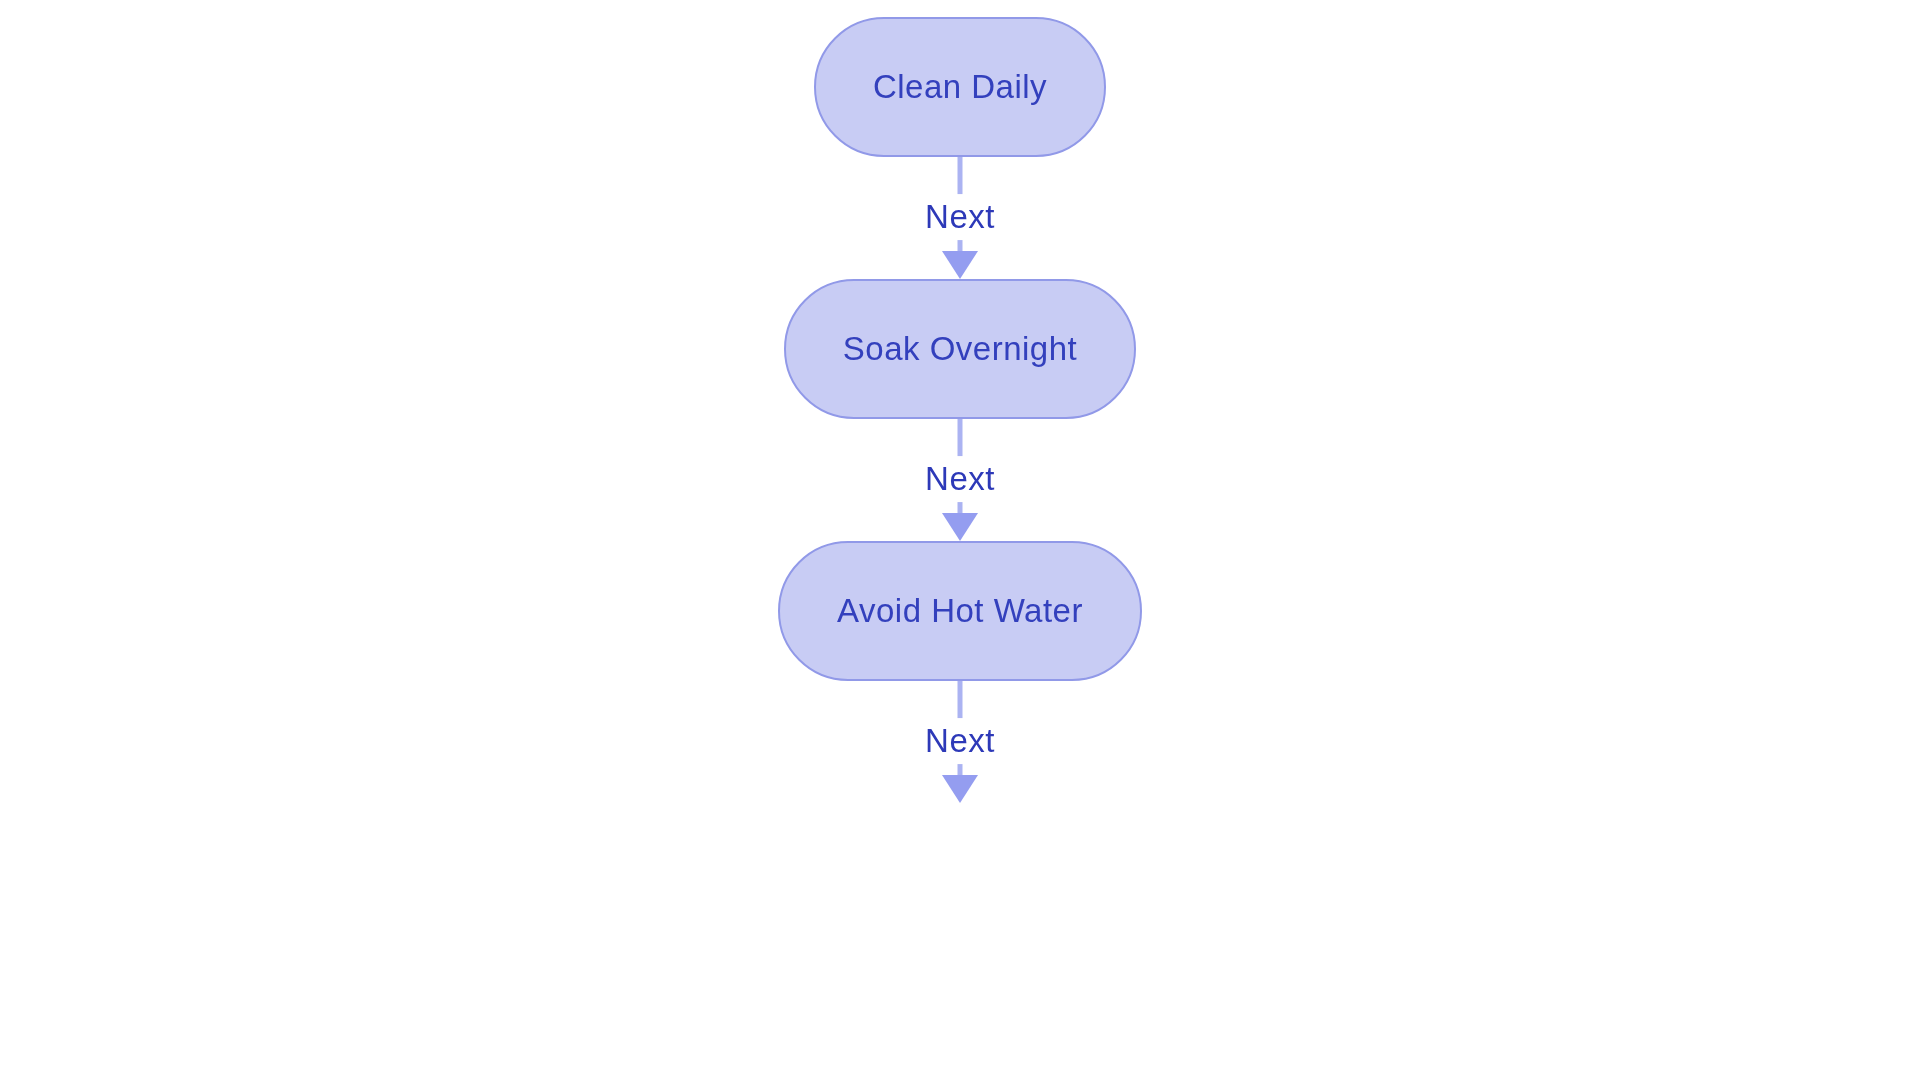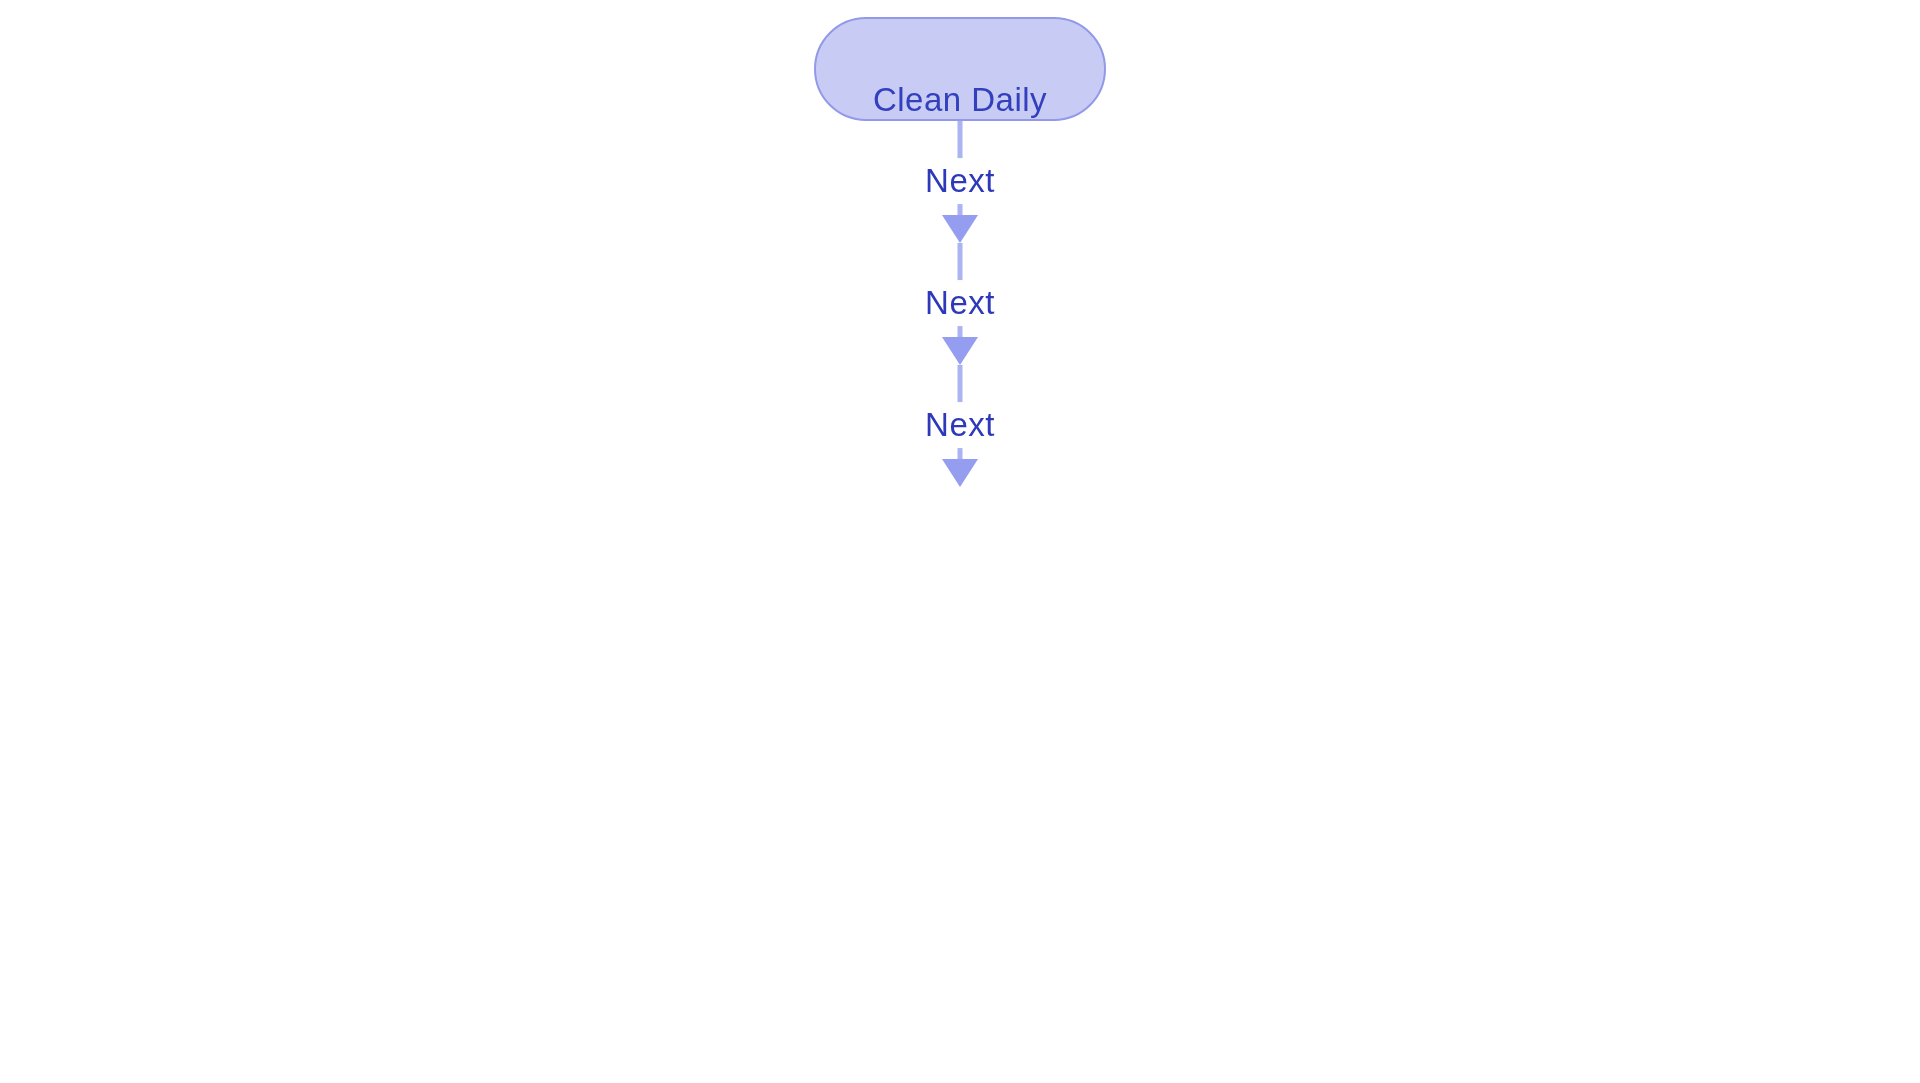--- a/index.html
+++ b/index.html
@@ -25,27 +25,27 @@
   }
   .flowchart {
     width: 100%;
     height: 100%;
     padding-top: 17px;
     display: flex;
     flex-direction: column;
     align-items: center;
   }
   .node {
-    height: 104px;
+    height: 140px;
     padding: 0 57px;
     border-radius: 70px;
     background: var(--node-fill);
     border: 2px solid var(--node-border);
     display: flex;
-    align-items: flex-end;
+    align-items: center;
     justify-content: center;
     flex: 0 0 auto;
   }
   .node-label {
     font-size: 33px;
     letter-spacing: 0.5px;
     color: var(--node-text);
     white-space: nowrap;
   }
   .connector {
@@ -96,27 +96,33 @@
   <div class="node">
     <span class="node-label">Clean Daily</span>
   </div>
 
   <div class="connector">
     <span class="connector-line"></span>
     <span class="edge-label">Next</span>
     <span class="arrowhead"></span>
   </div>
 
+  <div class="node">
+    <span class="node-label">Soak Overnight</span>
+  </div>
 
   <div class="connector">
     <span class="connector-line"></span>
     <span class="edge-label">Next</span>
     <span class="arrowhead"></span>
   </div>
 
+  <div class="node">
+    <span class="node-label">Avoid Hot Water</span>
+  </div>
 
   <div class="connector">
     <span class="connector-line"></span>
     <span class="edge-label">Next</span>
     <span class="arrowhead"></span>
   </div>
 
 
 </div>
 

